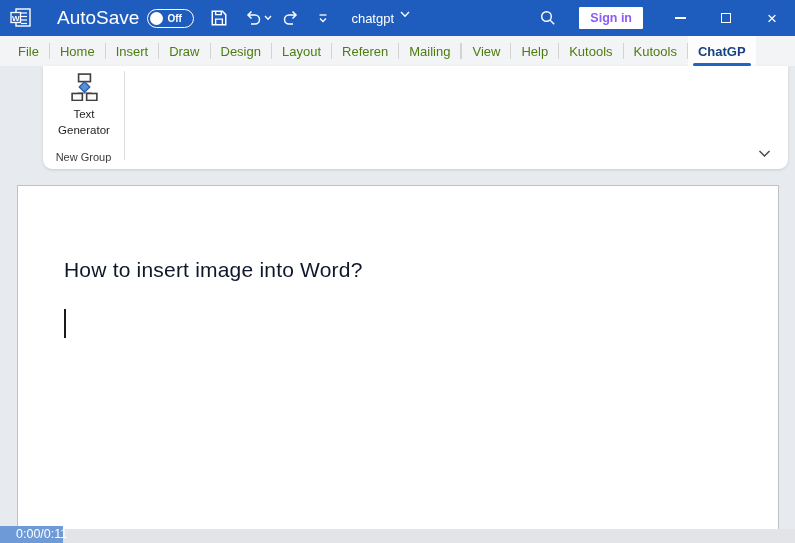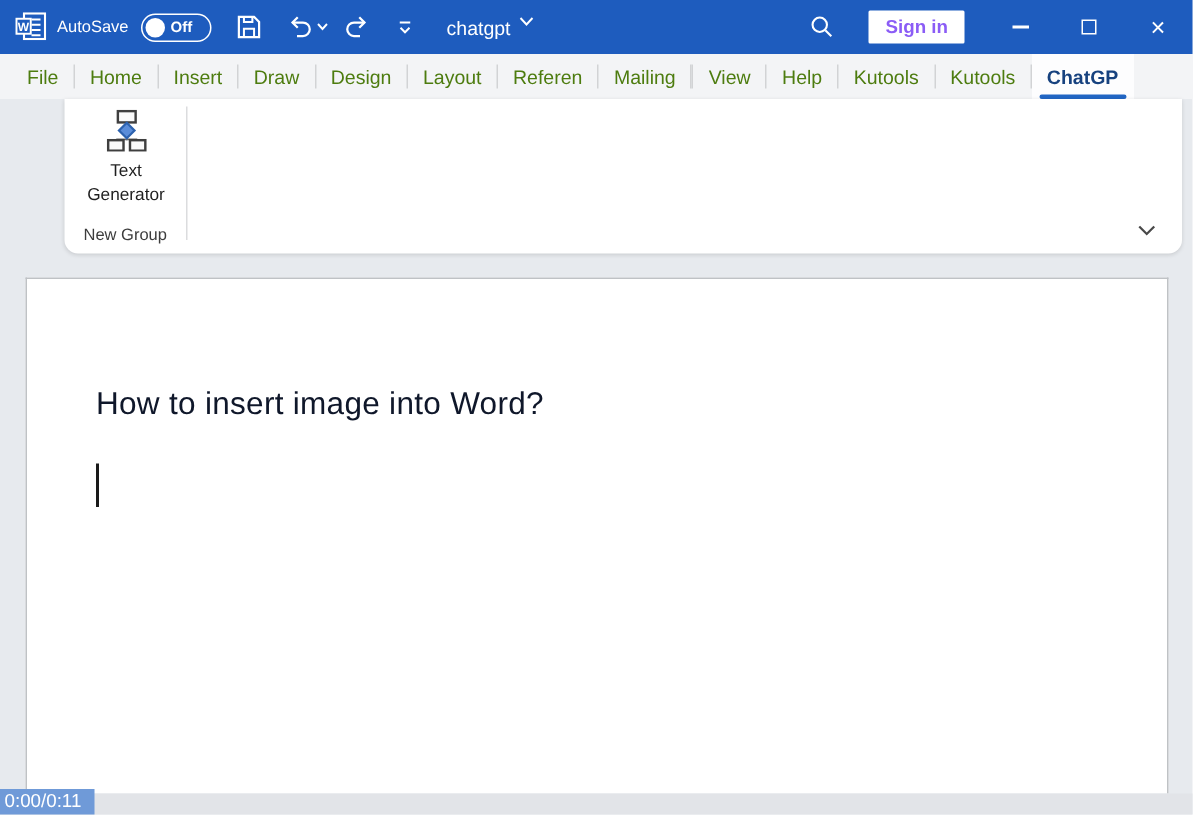--- a/index.html
+++ b/index.html
@@ -12,21 +12,21 @@
   }
 
   
   .titlebar {
     position:absolute; top:0; left:0; right:0; height:36px;
     background:#1e5cbe; color:#fff;
     display:flex; align-items:center;
   }
   .titlebar svg { display:block; }
   .app-icon { margin-left:9px; }
-  .autosave-label { font-size:11px; margin-left:5px; }
+  .autosave-label { font-size:19px; margin-left:24px; }
   .autosave-toggle {
     margin-left:8px; width:47px; height:19px;
     border:1.5px solid #fff; border-radius:10px;
     display:flex; align-items:center; cursor:default;
   }
   .autosave-knob { width:13px; height:13px; border-radius:50%; background:#fff; margin-left:2px; }
   .autosave-state { font-size:10px; margin-left:4px; font-weight:bold; }
   .qat-btn { margin-left:16px; display:flex; align-items:center; }
   .undo-wrap { display:flex; align-items:flex-start; gap:2px; }
   .doc-name-wrap { margin-left:22px; display:flex; align-items:flex-start; gap:6px; font-size:13px; }
@@ -98,21 +98,21 @@
   .caret {
     position:absolute; left:46px; top:123px;
     width:1.5px; height:29px; background:#1a1a1a;
   }
 
   
   .statusbar { position:absolute; left:0; right:0; bottom:0; height:14px; background:#e2e4e8; }
   .timestamp {
     position:absolute; left:0; bottom:0; height:17px; width:63px;
     background:#6f9ad8; color:#fff; font-size:12.5px; line-height:17px;
-    padding-left:3px;
+    padding-left:16px;
   }
 </style>
 </head>
 <body>
 
 <div class="titlebar">
   <span class="app-icon">
     <svg width="24" height="22" viewBox="0 0 24 22">
       <rect x="7" y="2" width="14" height="17" fill="none" stroke="#fff" stroke-width="1.4"></rect>
       <line x1="12" y1="6" x2="18" y2="6" stroke="#fff" stroke-width="1.2"></line>

